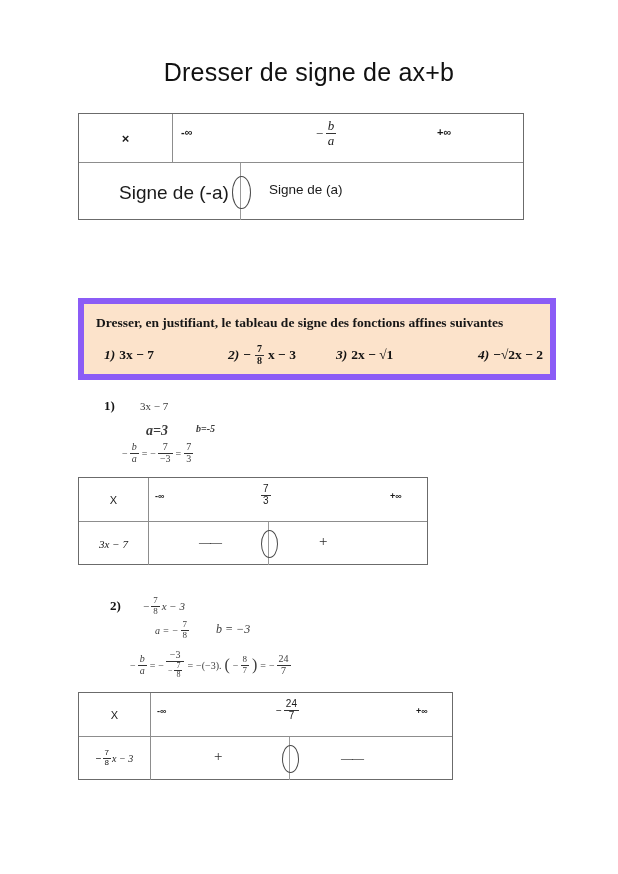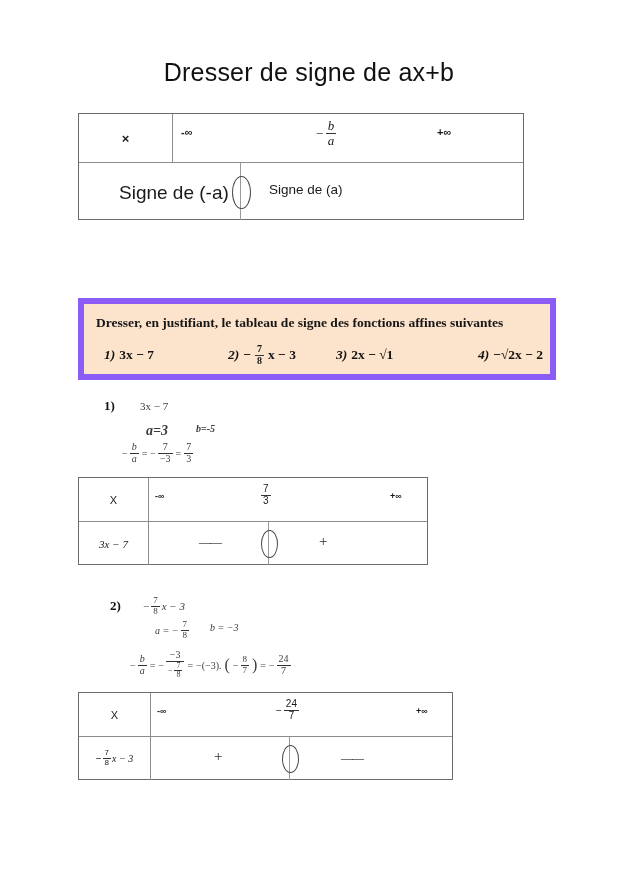--- a/index.html
+++ b/index.html
@@ -300,21 +300,21 @@
   <span class="mathit">x − 3</span>
 </div>
 
 <div class="work" style="left:155px; top:620px; font-size:10px; gap:2px;">
   <span class="mathit">a = −</span>
   <span class="frac" style="font-size:9px;">
     <span class="num">7</span>
     <span class="den">8</span>
   </span>
 </div>
-<div class="work mathit" style="left:210px; top:622px; font-size:10px;">b = −3</div>
+<div class="work mathit" style="left:216px; top:622px; font-size:12px;">b = −3</div>
 
 <div class="work" style="left:130px; top:650px; font-size:10px; gap:3px;">
   <span class="neg-frac">
     <span>−</span>
     <span class="frac mathit">
       <span class="num">b</span>
       <span class="den">a</span>
     </span>
   </span>
   <span>=</span>

